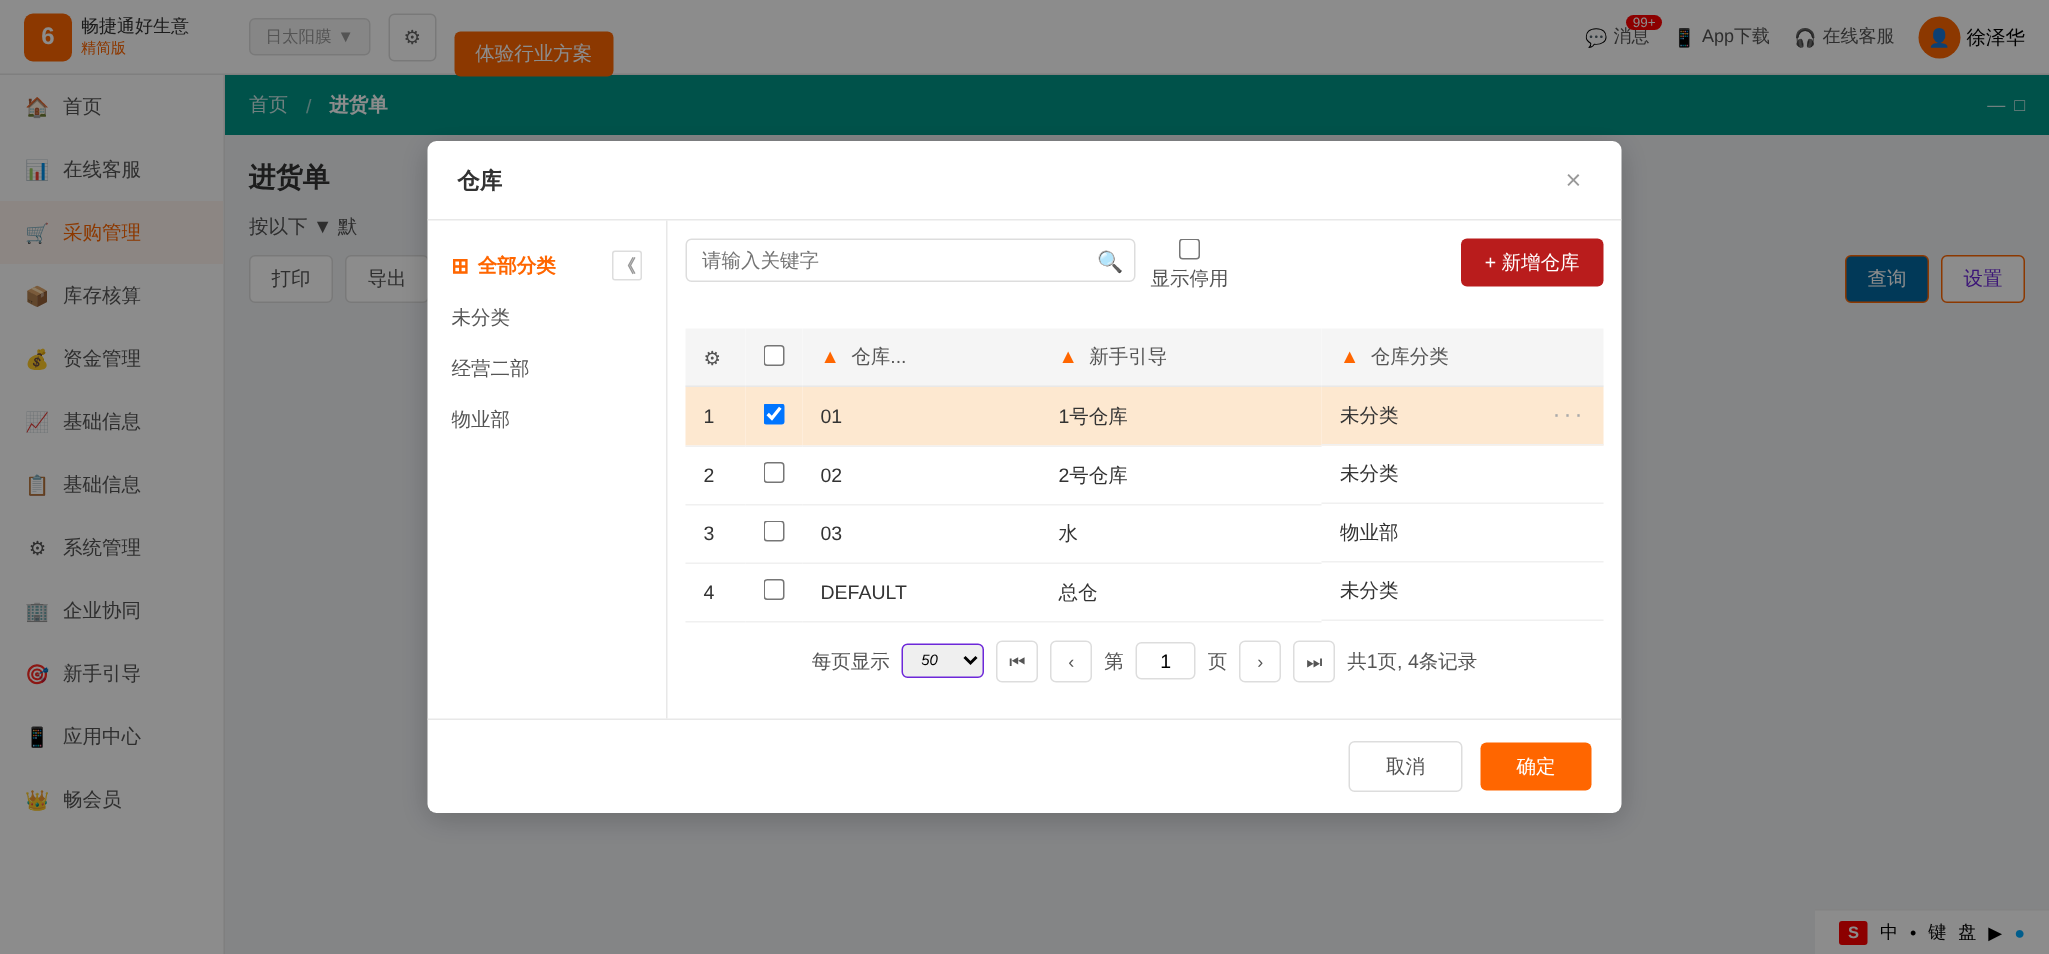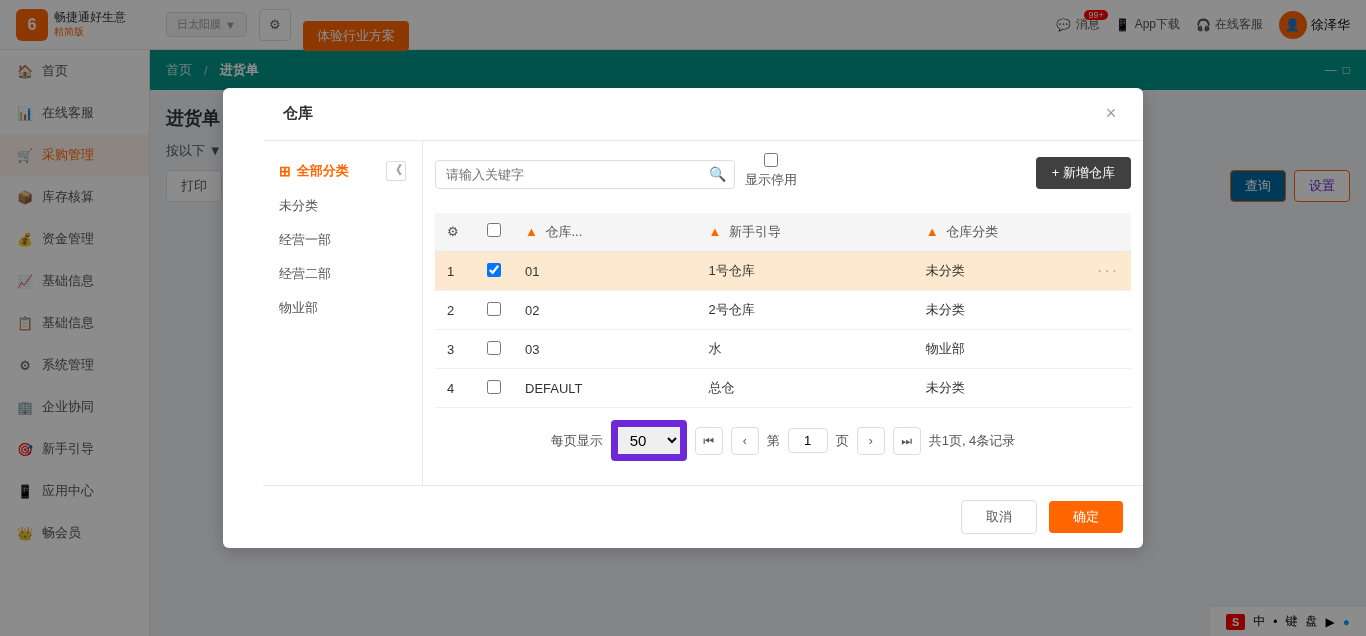--- a/index.html
+++ b/index.html
@@ -107,22 +107,22 @@
     .toolbar-btn.primary { background: #0369a1; color: #fff; border-color: #f60; }
     .toolbar-btn.orange-outline { border-color: #f60; color: #6d28d9; }
 
     
     .dialog-overlay {
       position: fixed; top: 0; left: 0; right: 0; bottom: 0;
       background: rgba(0,0,0,0.45); z-index: 200;
       display: flex; align-items: center; justify-content: center;
     }
     .dialog {
-      background: #fff; border-radius: 6px; width: 920px;
-      box-shadow: 0 4px 20px rgba(0,0,0,0.2); overflow: hidden; padding-left: 40px;
+      background: #fff; border-radius: 6px; width: 796px;
+      box-shadow: 0 4px 20px rgba(0,0,0,0.2); overflow: hidden;
     }
     .dialog-header {
       display: flex; align-items: center; justify-content: space-between;
       padding: 14px 20px; border-bottom: 1px solid #e8e8e8;
     }
     .dialog-title { font-size: 15px; font-weight: bold; color: #333; }
     .dialog-close {
       cursor: pointer; color: #999; font-size: 18px; width: 24px; height: 24px;
       display: flex; align-items: center; justify-content: center;
     }
@@ -146,40 +146,40 @@
     }
     .category-item {
       padding: 8px 16px; cursor: pointer; color: #555; font-size: 13px;
     }
 
     
     .content-panel {
       flex: 1; padding: 12px;
     }
     .search-bar {
-      display: flex; align-items: flex-end; gap: 10px; margin-bottom: 24px;
+      display: flex; align-items: flex-start; gap: 10px; margin-bottom: 24px;
     }
     .search-input-wrap {
       position: relative; flex: 1; max-width: 300px;
     }
     .search-input {
       width: 100%; border: 1px solid #ddd; border-radius: 4px;
       padding: 6px 32px 6px 10px; font-size: 13px; outline: none;
     }
     .search-icon-btn {
       position: absolute; right: 8px; top: 50%; transform: translateY(-50%);
       color: #999; cursor: pointer; font-size: 14px;
     }
     .show-disabled {
       display: flex; align-items: center; gap: 4px; font-size: 13px; color: #555; cursor: pointer; flex-direction: column;
     }
     .show-disabled input { cursor: pointer; }
     .add-warehouse-btn {
       margin-left: auto;
-      background: #404040; color: #fff; border: none; border-radius: 4px;
+      background: #b91c1c; color: #fff; border: none; border-radius: 4px;
       padding: 7px 16px; cursor: pointer; font-size: 13px;
       display: flex; align-items: center; gap: 4px;
     }
 
     
     .data-table {
       width: 100%; border-collapse: collapse; font-size: 13px;
     }
     .data-table th {
       background: #f5f5f5; border-bottom: 1px solid #e8e8e8;
@@ -196,21 +196,21 @@
 
     
     .action-dots { color: #aaa; cursor: pointer; letter-spacing: 2px; font-size: 16px; }
 
     
     .pagination-bar {
       display: flex; align-items: center; justify-content: center;
       gap: 8px; padding: 12px 0; font-size: 13px; color: #555;
     }
     .per-page-select {
-      border: 7px solid #6d28d9; border-radius: 4px; padding: 4px 8px; font-size: 15px;
+      border: 1px solid #6d28d9; border-radius: 4px; padding: 4px 8px; font-size: 10px; font-style: italic;
     }
     .page-nav-btn {
       width: 28px; height: 28px; border: 1px solid #ddd; border-radius: 4px;
       background: #fff; cursor: pointer; display: flex; align-items: center; justify-content: center;
       color: #555; font-size: 12px;
     }
     .page-nav-btn:disabled { color: #ccc; cursor: not-allowed; }
     .page-input {
       width: 40px; text-align: center; border: 1px solid #ddd; border-radius: 4px;
       padding: 4px; font-size: 13px;
@@ -382,21 +382,20 @@
     <div class="dialog-body">
 
       <div class="category-panel">
         <div class="category-header">
           <span class="grid-icon">⊞</span>
           <span>全部分类</span>
           <div style="flex:1"></div>
           <div class="collapse-btn">《</div>
         </div>
         <div class="category-item">未分类</div>
-        <div class="category-item">经营一部</div>
         <div class="category-item">经营二部</div>
         <div class="category-item">物业部</div>
       </div>
 
       <div class="content-panel">
 
         <div class="search-bar">
           <div class="search-input-wrap">
             <input class="search-input" type="text" placeholder="请输入关键字" style="">
             <span class="search-icon-btn">🔍</span>

